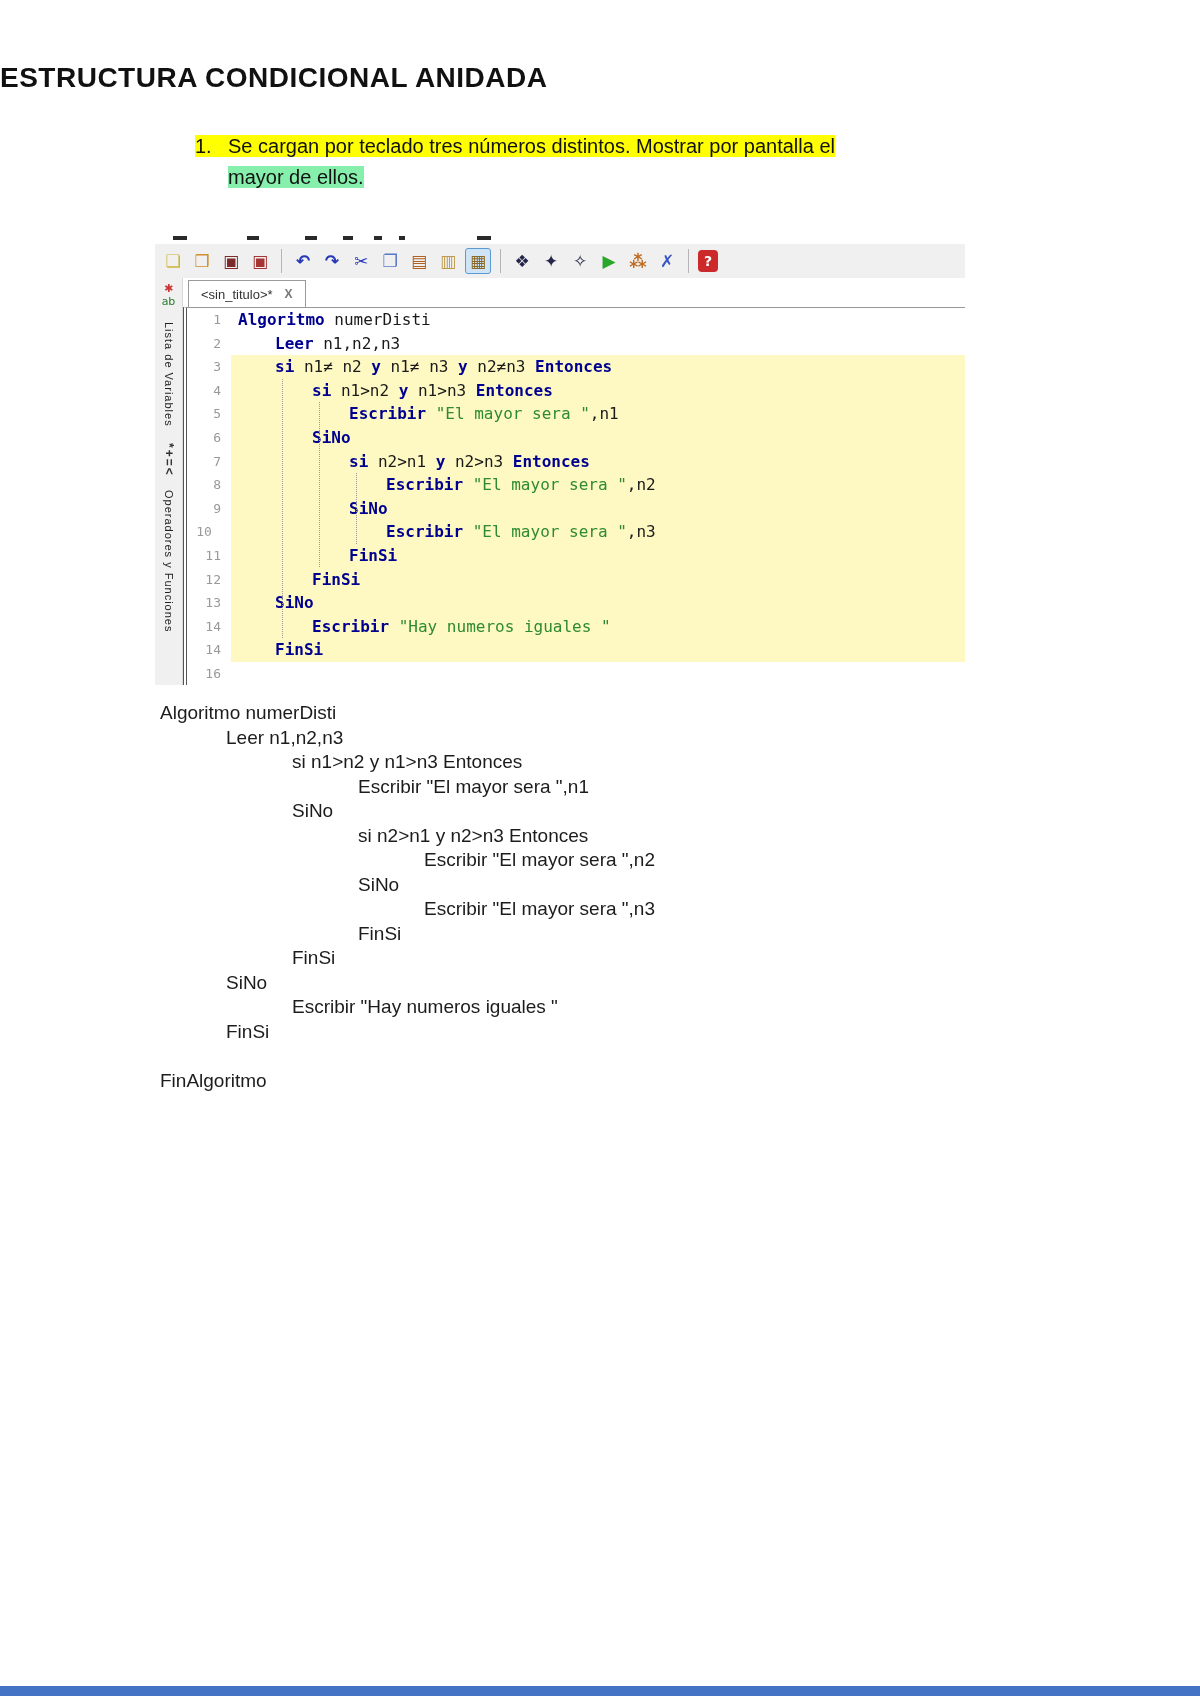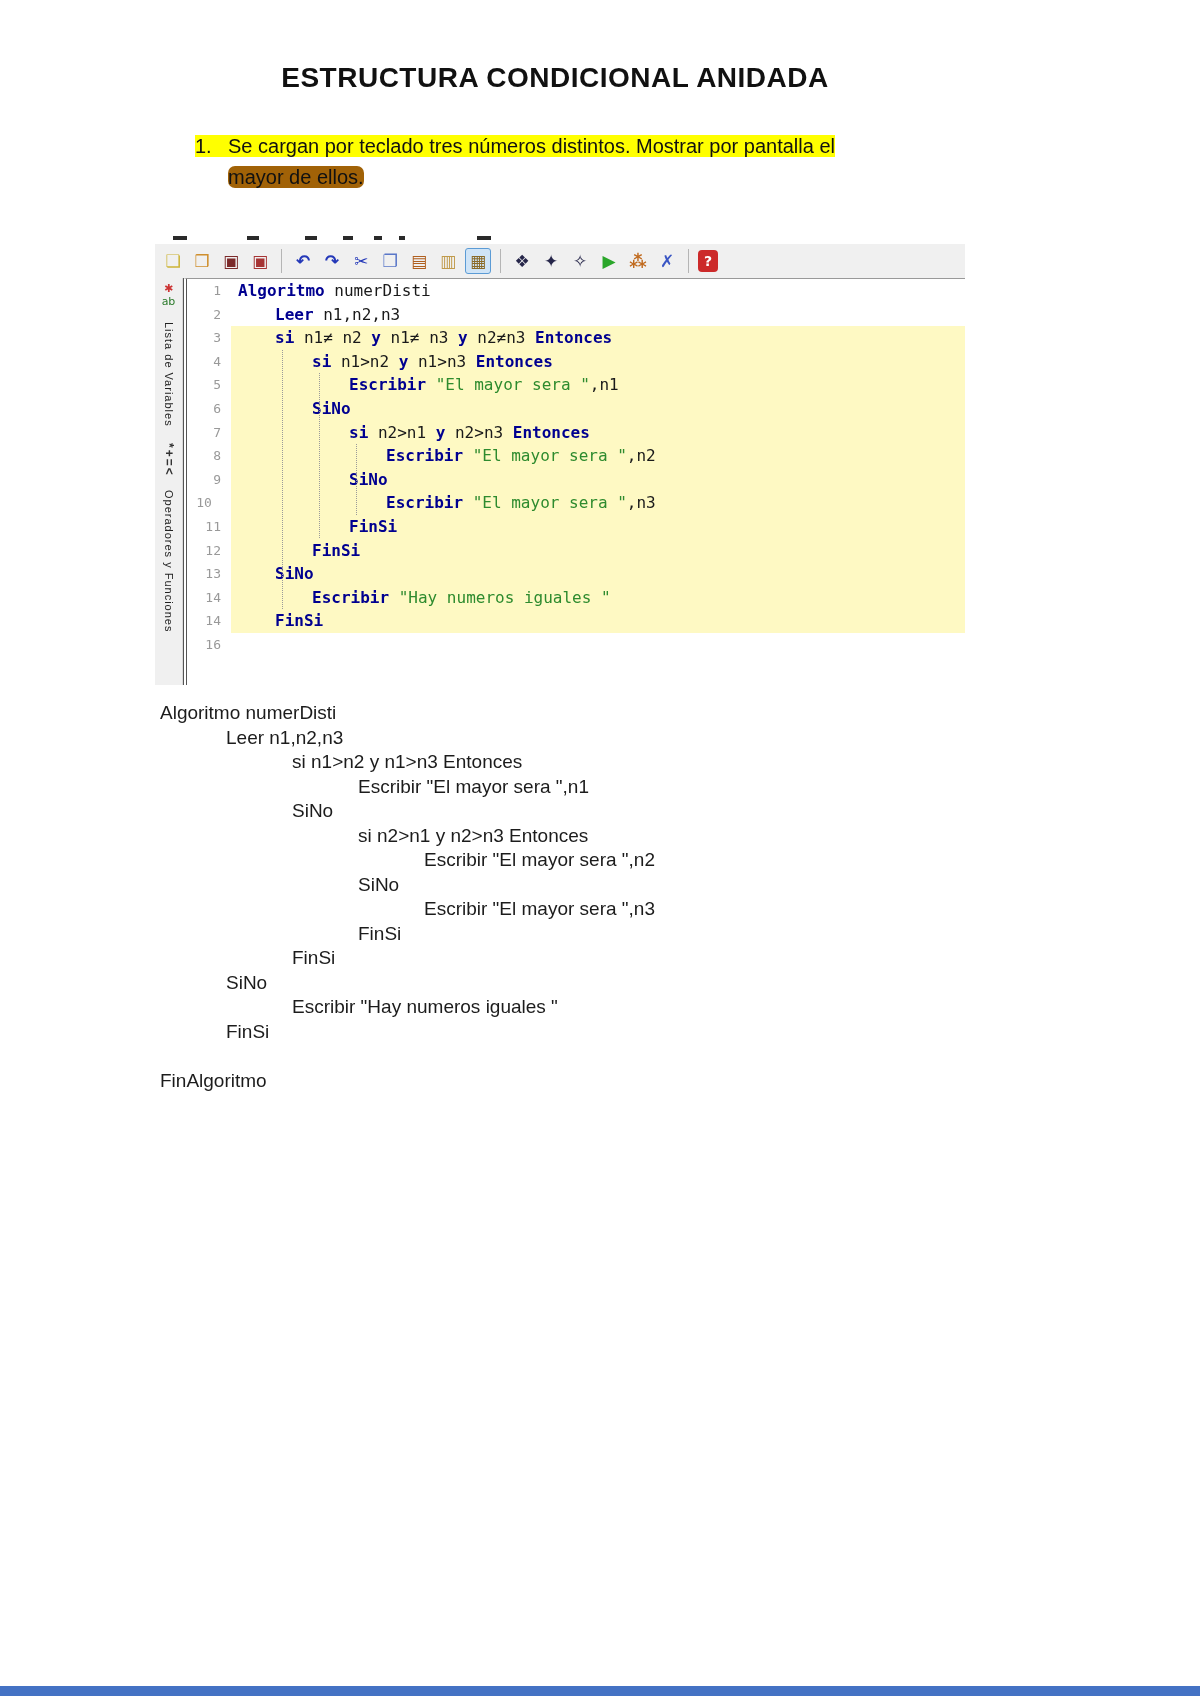--- a/index.html
+++ b/index.html
@@ -1,20 +1,20 @@
 <!DOCTYPE html>
 <html><head>
 <meta charset="utf-8">
 <style>
   html,body{margin:0;padding:0;background:#ffffff;}
   .page{position:relative;width:1200px;height:1696px;background:#ffffff;overflow:hidden;
         font-family:"Liberation Sans",sans-serif;}
 
   
-  .doc-title{position:absolute;top:62px;left:0;width:1110px;text-align:center;
+  .doc-title{position:absolute;top:62px;left:0;width:1110px;text-align:left;
              font-size:28px;font-weight:bold;color:#111;letter-spacing:.5px;}
   .exercise{position:absolute;top:131px;left:195px;width:760px;font-size:20px;color:#111;line-height:31px;}
   .exercise .hlt{background:#ffff00;}
   .ex-row{white-space:nowrap;}
   .ex-num{display:inline-block;min-width:33px;}
 
   
   .ide{position:absolute;top:230px;left:155px;width:810px;height:455px;background:#fff;}
   .menu-dash{position:absolute;top:6px;height:4px;background:#2a2a2a;}
   .toolbar{position:absolute;top:14px;left:0;width:100%;height:34px;background:#f0f0f0;
@@ -64,21 +64,21 @@
 </style>
 </head>
 <body>
 
 <div class="page">
 
   <div class="doc-title">ESTRUCTURA CONDICIONAL ANIDADA</div>
 
   <div class="exercise">
     <div class="ex-row"><span class="hlt" style="background: rgb(255, 255, 0);"><span class="ex-num">1.</span><span>Se cargan por teclado tres números distintos. Mostrar por pantalla el</span></span></div>
-    <div class="ex-row" style="padding-left:33px;"><span class="hlt" style="background: #a16207; border-radius: 7px;">mayor de ellos.</span></div>
+    <div class="ex-row" style="padding-left:33px;"><span class="hlt" style="background: #86efac;">mayor de ellos.</span></div>
   </div>
 
   <div class="ide">
 
     <div class="menu-dash" style="left:18px;width:14px;"></div>
     <div class="menu-dash" style="left:92px;width:12px;"></div>
     <div class="menu-dash" style="left:150px;width:12px;"></div>
     <div class="menu-dash" style="left:188px;width:10px;"></div>
     <div class="menu-dash" style="left:219px;width:8px;"></div>
     <div class="menu-dash" style="left:244px;width:6px;"></div>
@@ -110,20 +110,26 @@
 
     <div class="ide-body">
       <div class="side-strip">
         <span class="side-ico" style="color:#cc3333;margin-top:4px;">✱</span>
         <span class="side-ico" style="color:#2a7a2a;">ab</span>
         <span class="vlabel">Lista de Variables</span>
         <span class="vsyms">*+=&lt;</span>
         <span class="vlabel">Operadores y Funciones</span>
       </div>
       <div class="ide-content">
+        <div class="tabstrip">
+          <div class="tab">
+            <span>&lt;sin_titulo&gt;*</span>
+            <span class="tab-close">X</span>
+          </div>
+        </div>
         <div class="editor">
           <div id="rows">
               <div class="row">
                 <span class="gut" style="color: rgb(153, 153, 153);">1</span>
                 <span class="codecell" style="padding-left: 7px;"><span class="c-kw" style="color: rgb(0, 0, 144);">Algoritmo</span><span class="c-id" style="color: rgb(26, 26, 26);"> numerDisti</span></span>
               </div>
               <div class="row">
                 <span class="gut" style="color: rgb(153, 153, 153);">2</span>
                 <span class="codecell" style="padding-left: 44px;"><span class="c-kw" style="color: rgb(0, 0, 144); margin-top: 36px;">Leer</span><span class="c-id" style="color: rgb(26, 26, 26);"> n1,n2,n3</span></span>
               </div>

